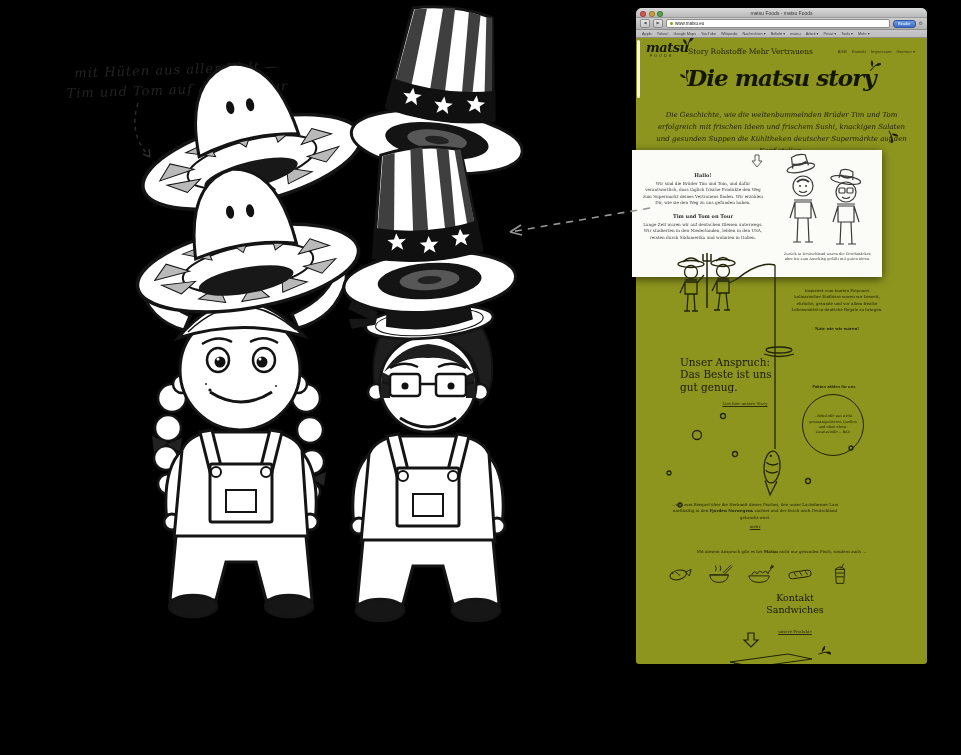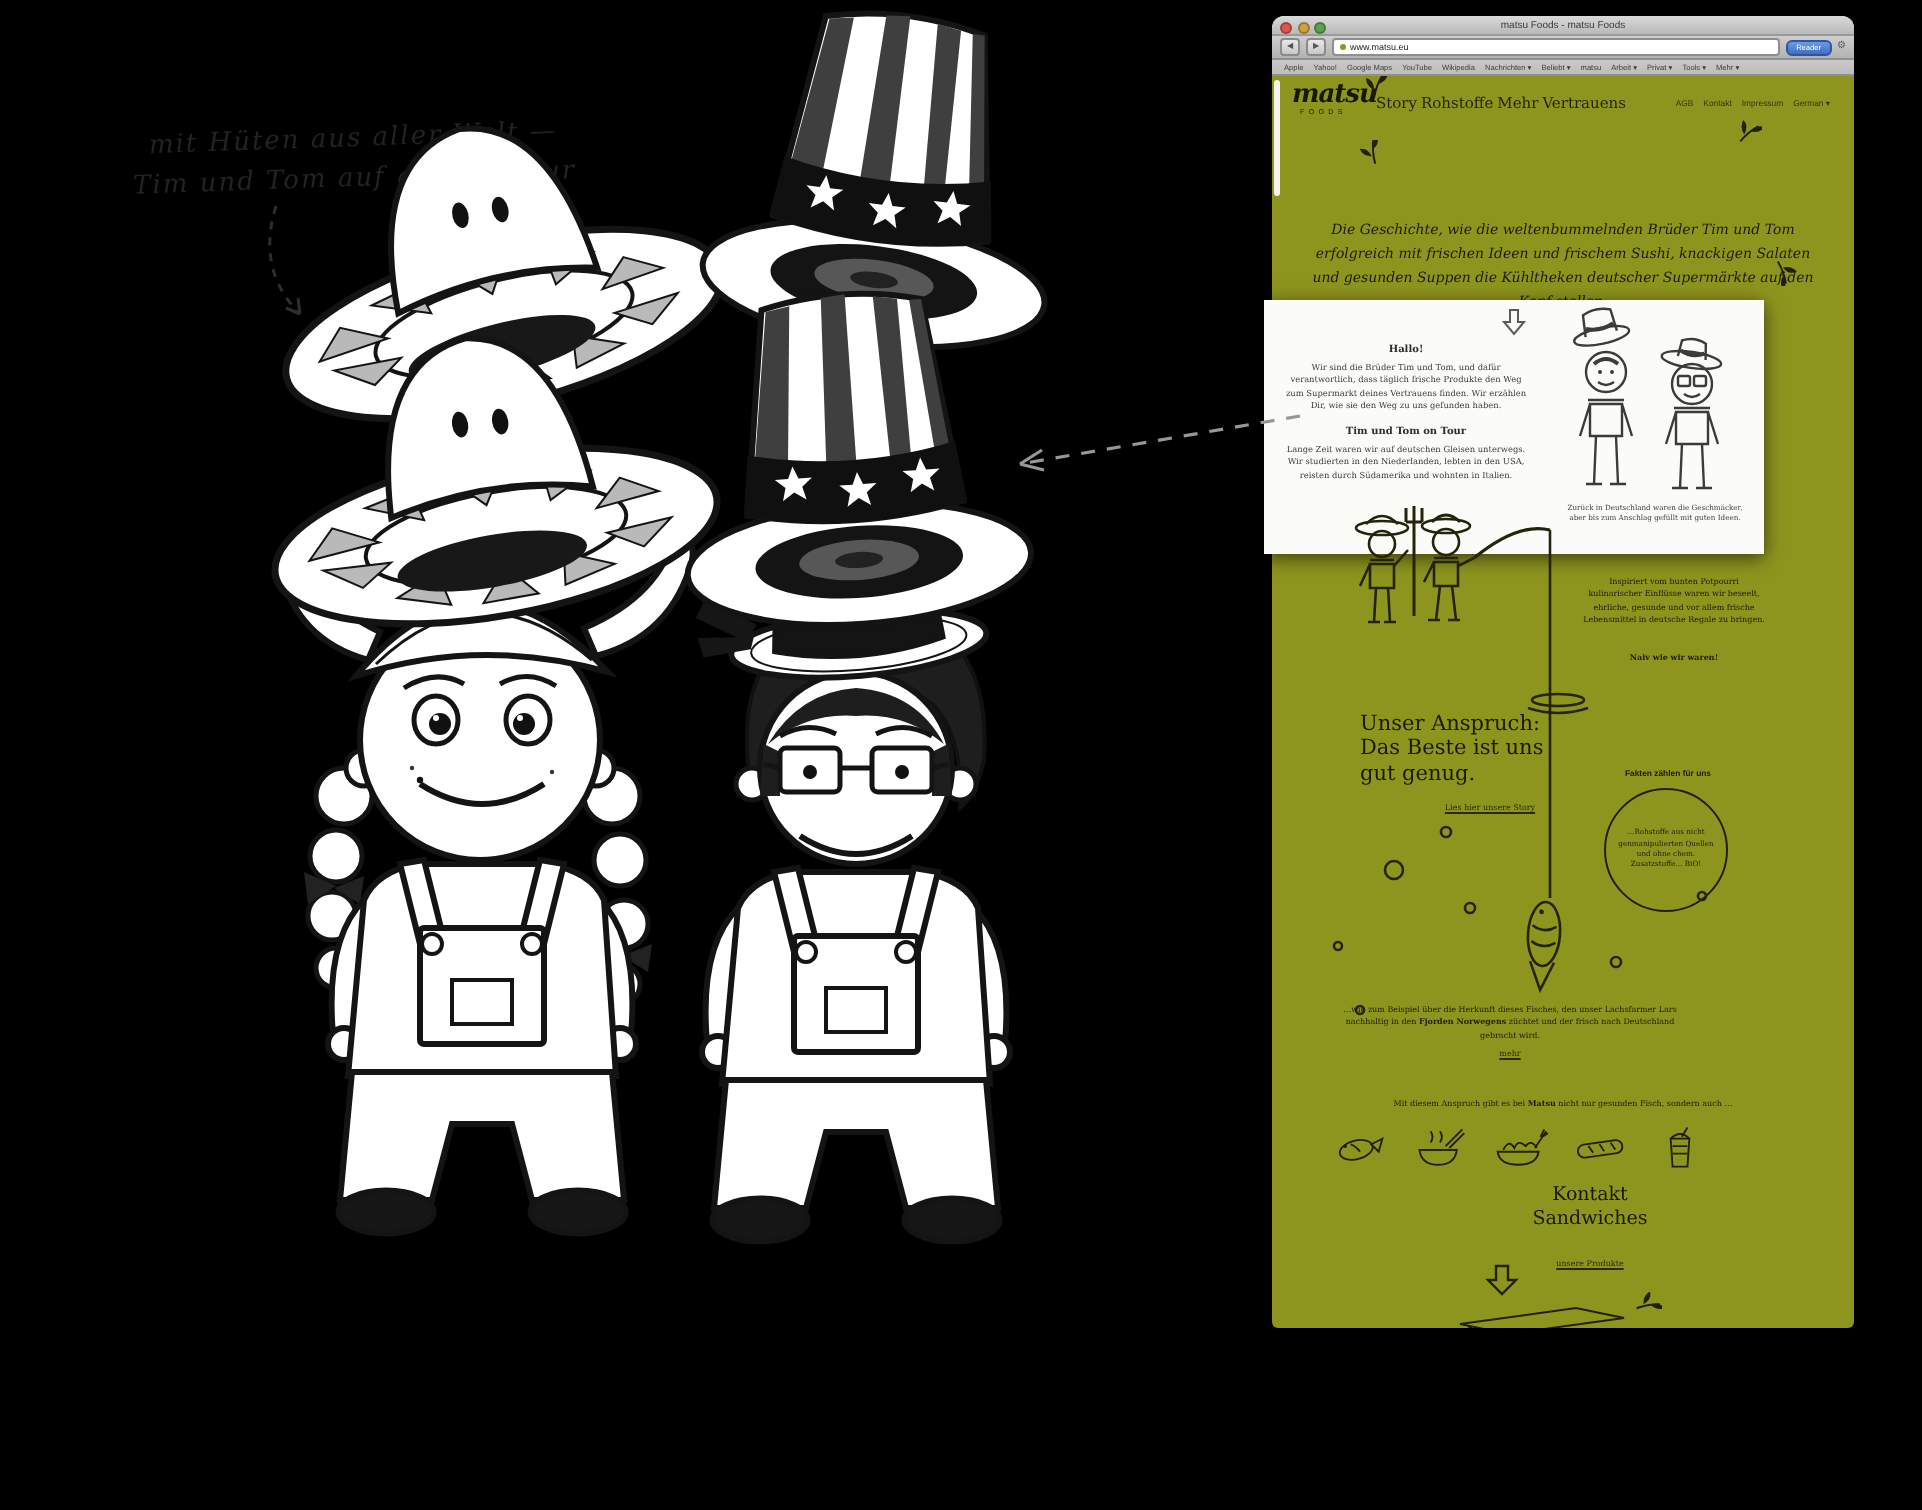--- a/index.html
+++ b/index.html
@@ -277,20 +277,21 @@
         <span>Mehr</span>
         <span>Vertrauens</span>
       </div>
       <div class="abs metanav">
         <span>AGB</span>
         <span>Kontakt</span>
         <span>Impressum</span>
         <span>German ▾</span>
       </div>
 
+      <div class="abs headline">Die matsu story</div>
       <svg class="abs" style="left:232px;top:22px" width="13" height="13">
           <use href="#sprig" transform="rotate(30 6 6)"></use>
         </svg>
       <svg class="abs" style="left:44px;top:32px" width="13" height="13">
           <use href="#sprig" transform="rotate(-25 6 6)"></use>
         </svg>
       <svg class="abs" style="left:250px;top:92px" width="13" height="13">
           <use href="#sprig" transform="rotate(140 6 6)"></use>
         </svg>
 

